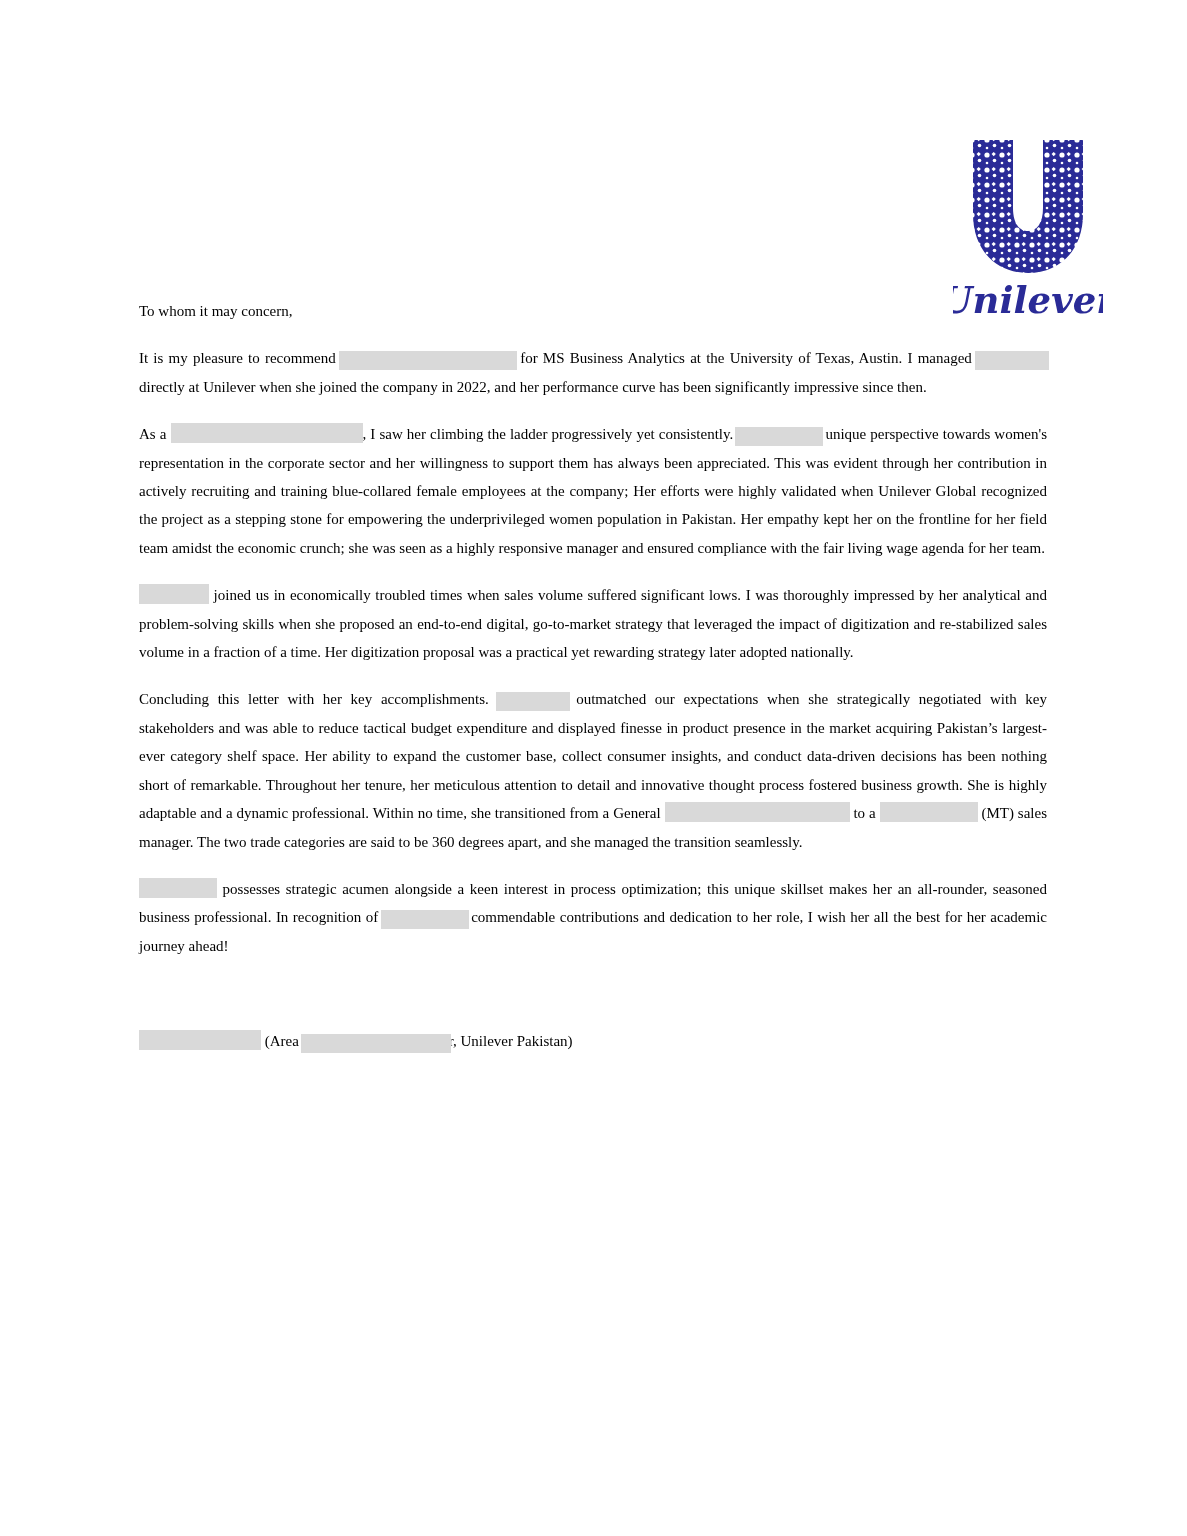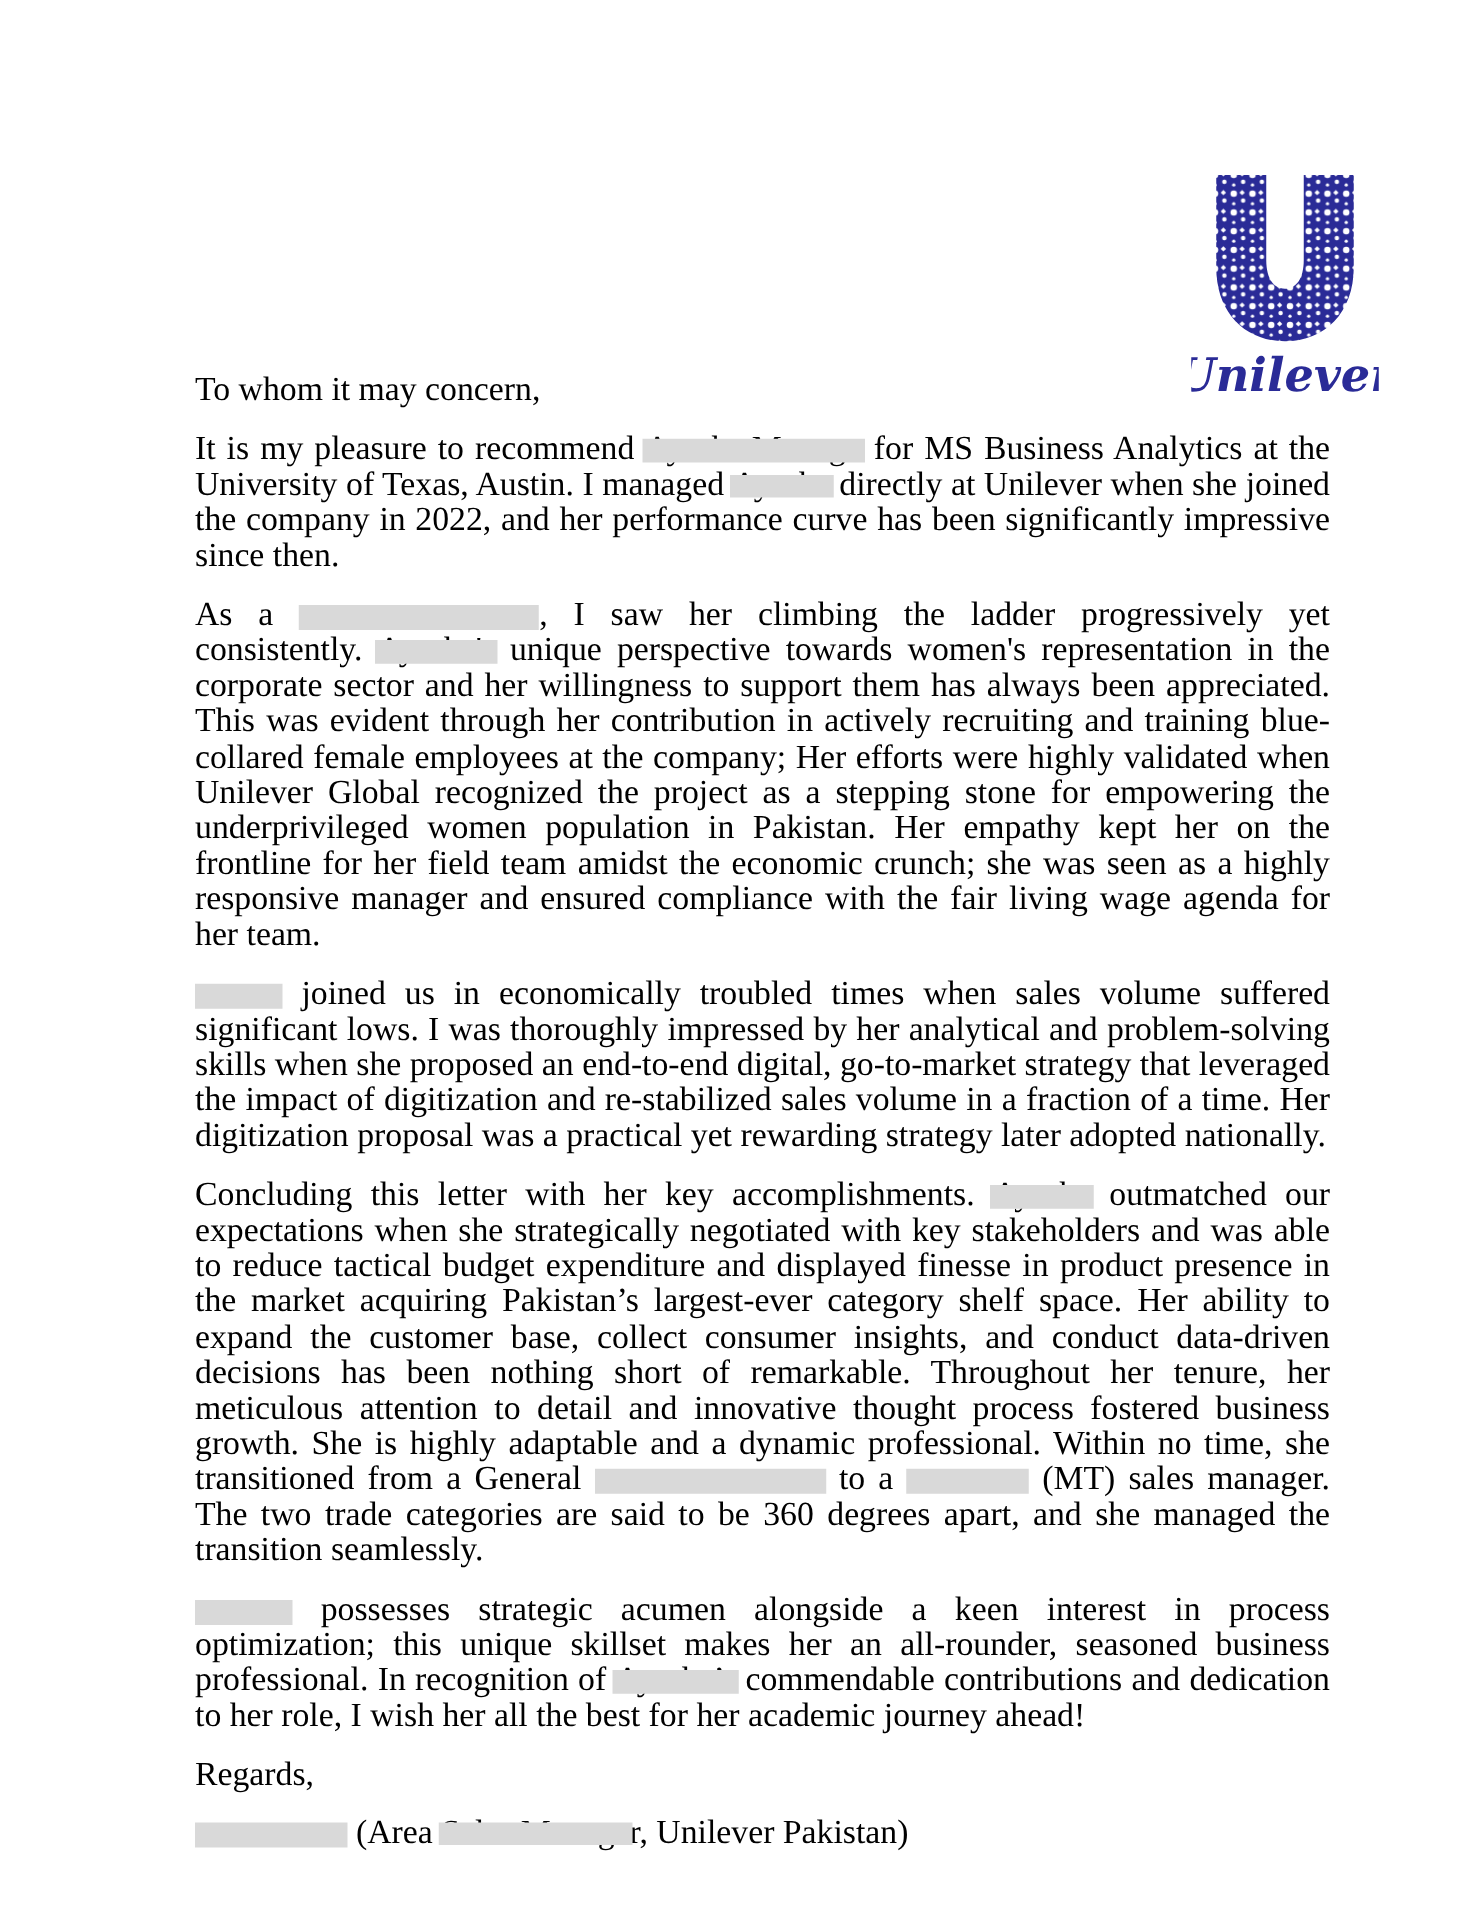--- a/index.html
+++ b/index.html
@@ -14,24 +14,24 @@
   }
   .logo {
     position:absolute;
     top:136px;
     right:84px;
     width:150px;
     text-align:center;
   }
   .content {
     position:absolute;
-    left:156px;
+    left:139px;
     top:297px;
     width:908px;
-    font-size:27px;
+    font-size:15px;
     line-height:28.4px;
   }
   .salutation { margin:0 0 60px 0; }
   .content p { margin:0 0 19px 0; text-align:justify; }
   .content p.no-justify { text-align:left; }
   .closing { margin-bottom:17px !important; }
   .redact {
     display:inline-block;
     height:20px;
     background:#d9d9d9;
@@ -75,18 +75,17 @@
     <p class="salutation no-justify">To whom it may concern,</p>
 
     <div>
         <p>It is my pleasure to recommend <span class="redact peek" style="min-width: 174px;">Ayesha Manage</span> for MS Business Analytics at the University of Texas, Austin. I managed <span class="redact peek" style="min-width: 70px;">Ayesha</span> directly at Unilever when she joined the company in 2022, and her performance curve has been significantly impressive since then.</p>
         <p>As a <span class="redact" style="width: 192px;"></span>, I saw her climbing the ladder progressively yet consistently. <span class="redact peek" style="min-width: 84px;">Ayesha's</span> unique perspective towards women's representation in the corporate sector and her willingness to support them has always been appreciated. This was evident through her contribution in actively recruiting and training blue-collared female employees at the company; Her efforts were highly validated when Unilever Global recognized the project as a stepping stone for empowering the underprivileged women population in Pakistan. Her empathy kept her on the frontline for her field team amidst the economic crunch; she was seen as a highly responsive manager and ensured compliance with the fair living wage agenda for her team.</p>
         <p><span class="redact" style="width: 70px;"></span> joined us in economically troubled times when sales volume suffered significant lows. I was thoroughly impressed by her analytical and problem-solving skills when she proposed an end-to-end digital, go-to-market strategy that leveraged the impact of digitization and re-stabilized sales volume in a fraction of a time. Her digitization proposal was a practical yet rewarding strategy later adopted nationally.</p>
         <p>Concluding this letter with her key accomplishments. <span class="redact peek" style="min-width: 70px;">Ayesha</span> outmatched our expectations when she strategically negotiated with key stakeholders and was able to reduce tactical budget expenditure and displayed finesse in product presence in the market acquiring Pakistan’s largest-ever category shelf space. Her ability to expand the customer base, collect consumer insights, and conduct data-driven decisions has been nothing short of remarkable. Throughout her tenure, her meticulous attention to detail and innovative thought process fostered business growth. She is highly adaptable and a dynamic professional. Within no time, she transitioned from a General <span class="redact" style="width: 185px;"></span> to a <span class="redact" style="width: 98px;"></span> (MT) sales manager. The two trade categories are said to be 360 degrees apart, and she managed the transition seamlessly.</p>
         <p><span class="redact" style="width: 78px;"></span> possesses strategic acumen alongside a keen interest in process optimization; this unique skillset makes her an all-rounder, seasoned business professional. In recognition of <span class="redact peek" style="min-width: 84px;">Ayesha’s</span> commendable contributions and dedication to her role, I wish her all the best for her academic journey ahead!</p>
       </div>
 
-    <p class="closing no-justify">Regards,</p>
 
-    <p class="no-justify"><span class="redact" style="width: 122px;"></span> (Area <span class="redact peek" style="min-width: 146px;">Sales Manage</span>r, Unilever Pakistan)</p>
+    <p class="no-justify"><span class="redact" style="width: 122px;"></span> (Area <span class="redact peek" style="min-width: 146px; margin-top: 48px;">Sales Manage</span>r, Unilever Pakistan)</p>
   </div>
 
 </div>
 
 </body></html>

